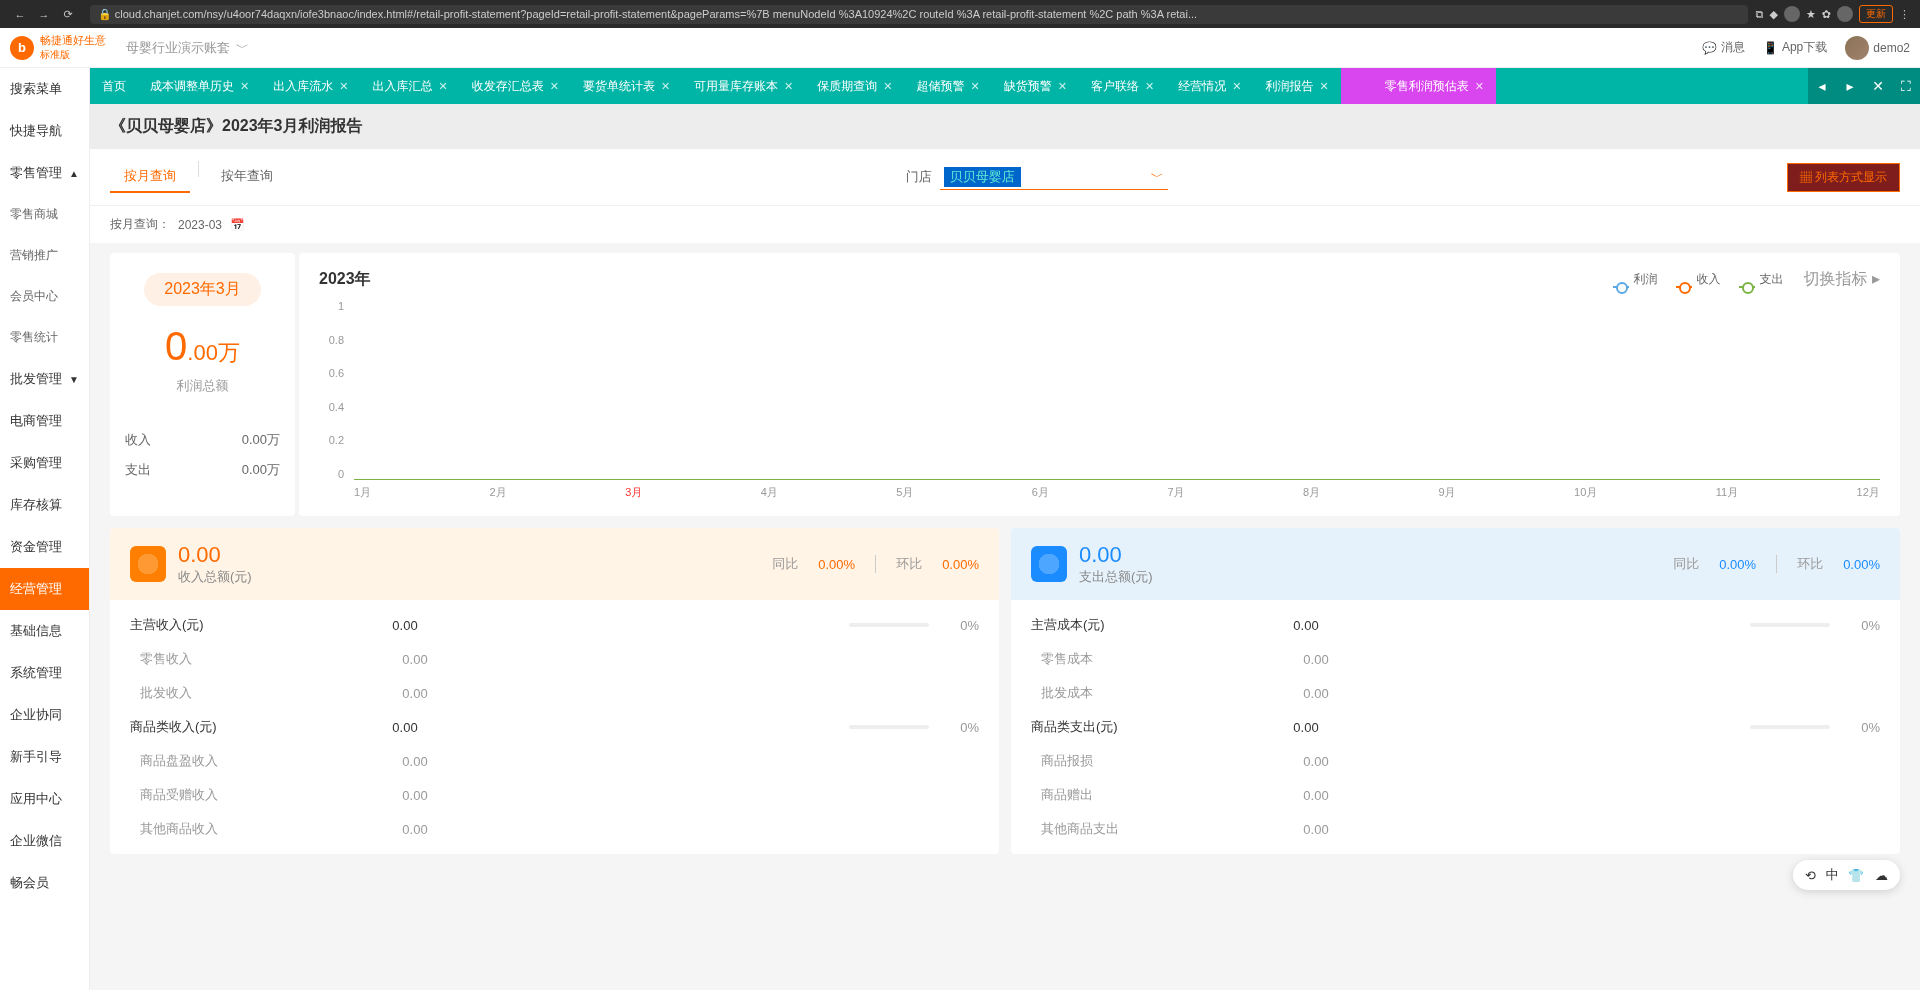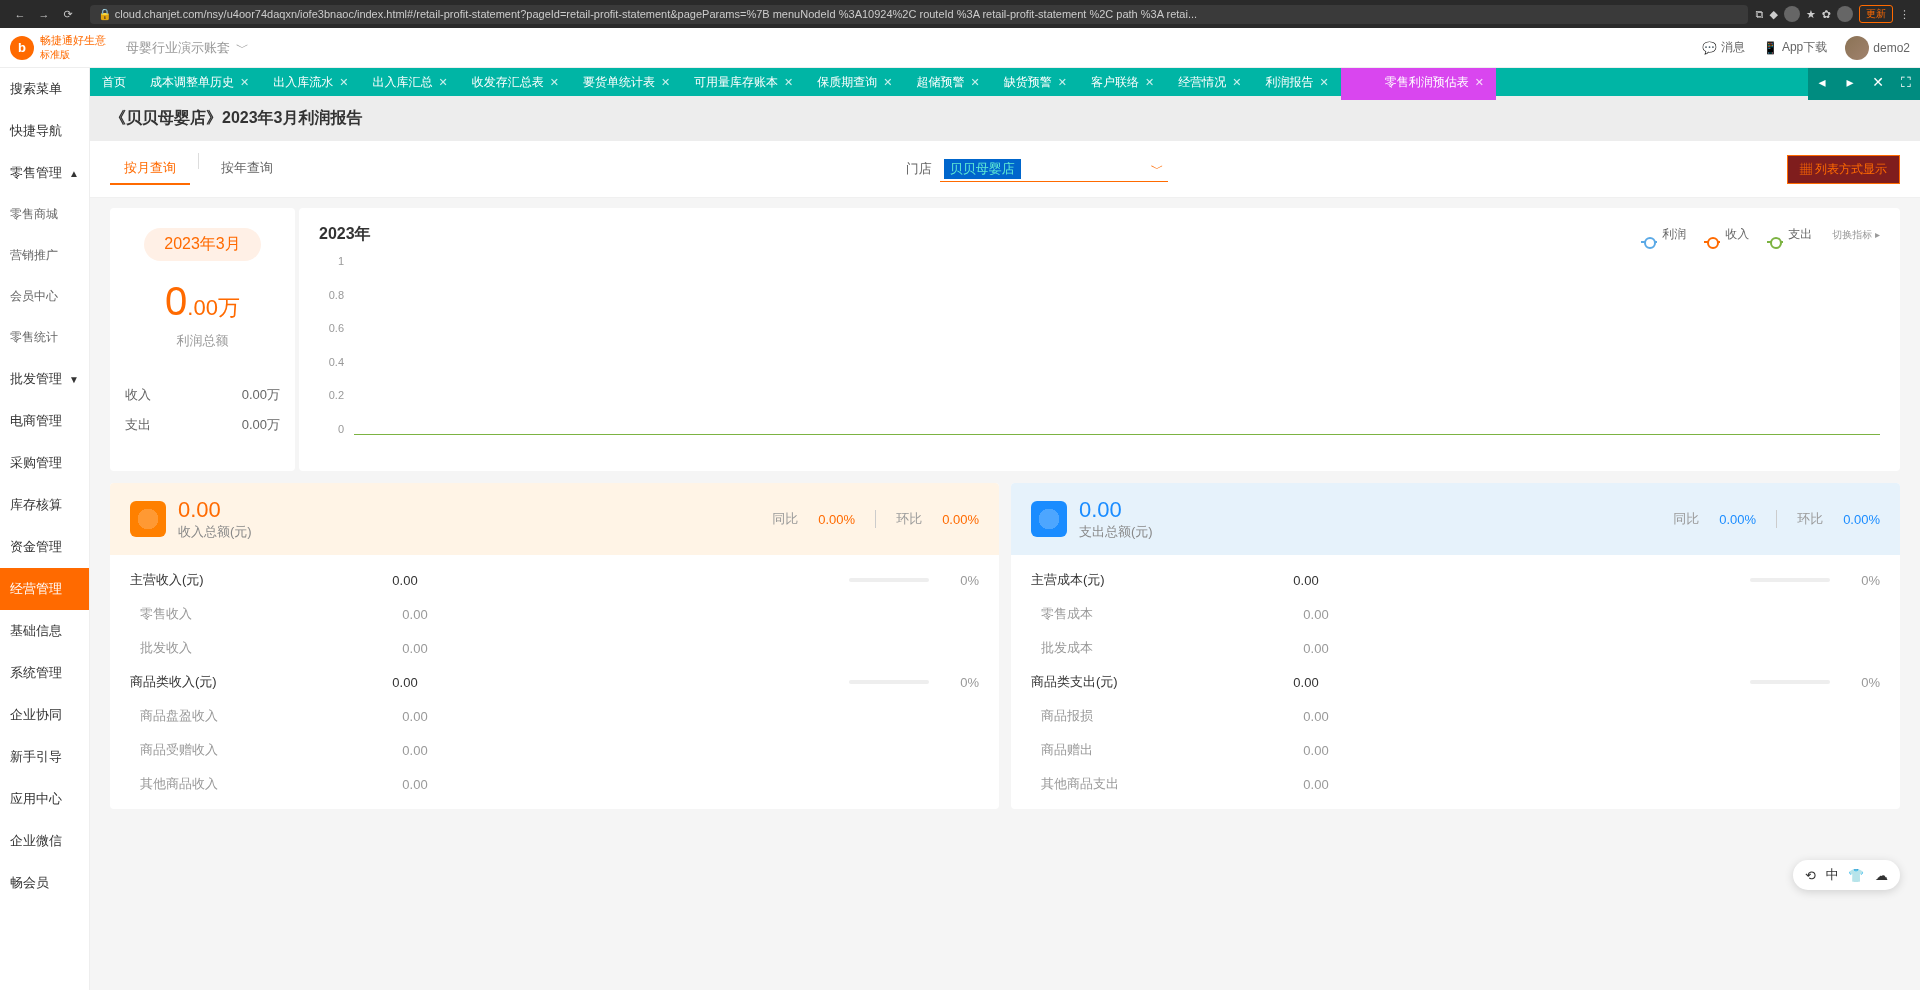--- a/index.html
+++ b/index.html
@@ -19,21 +19,21 @@
 .top-right{display:flex;align-items:center;gap:18px;font-size:12px;color:#666;}
 .top-right .item{display:flex;align-items:center;gap:4px;cursor:pointer;}
 .avatar{width:24px;height:24px;border-radius:50%;background:linear-gradient(135deg,#8b7355,#a0826d);}
 .main-layout{display:flex;height:calc(100vh - 68px);}
 .sidebar{width:90px;background:#fff;border-right:1px solid #eee;overflow-y:auto;}
 .sidebar-item{padding:12px 10px;font-size:13px;color:#333;cursor:pointer;display:flex;align-items:center;justify-content:space-between;}
 .sidebar-item.active{background:#ff6a00;color:#fff;}
 .sidebar-item.sub{color:#666;font-size:12px;}
 .sidebar-item .arrow{font-size:10px;}
 .content{flex:1;display:flex;flex-direction:column;overflow:hidden;}
-.tabs-bar{background:#00b5a5;display:flex;align-items:center;height:28px;position:relative;}
+.tabs-bar{background:#00b5a5;display:flex;align-items:flex-start;height:36px;position:relative;}
 .tab{padding:0 12px;height:36px;display:flex;align-items:center;color:#fff;font-size:12px;cursor:pointer;white-space:nowrap;gap:6px;}
 .tab.active{background:#d946ef;padding-left:44px;}
 .tab .close{font-size:11px;opacity:0.8;}
 .tabs-right{position:absolute;right:0;display:flex;background:#008c80;}
 .tabs-right .btn{width:28px;height:36px;display:flex;align-items:center;justify-content:center;color:#fff;cursor:pointer;font-size:14px;}
 .page-header{background:#ededed;padding:12px 20px;font-size:16px;font-weight:bold;color:#333;}
 .filter-bar{background:#fff;padding:12px 20px;display:flex;align-items:center;border-bottom:1px solid #f0f0f0;}
 .filter-tabs{display:flex;gap:4px;}
 .filter-tab{padding:6px 14px;font-size:13px;cursor:pointer;color:#666;}
 .filter-tab.active{color:#ff6a00;border-bottom:2px solid #ff6a00;}
@@ -60,21 +60,21 @@
 .chart-legend{margin-left:auto;display:flex;gap:18px;font-size:12px;color:#666;align-items:center;}
 .legend-item{display:flex;align-items:flex-end;gap:5px;}
 .legend-dot{width:16px;height:2px;position:relative;}
 .legend-dot::before{content:'';position:absolute;width:8px;height:8px;border:2px solid;border-radius:50%;background:#fff;left:3px;top:-4px;}
 .legend-dot.profit{background:#5aa9e6;}
 .legend-dot.profit::before{border-color:#5aa9e6;}
 .legend-dot.income{background:#ff6a00;}
 .legend-dot.income::before{border-color:#ff6a00;}
 .legend-dot.expense{background:#7cb342;}
 .legend-dot.expense::before{border-color:#7cb342;}
-.switch-link{color:#999;font-size:10px;cursor:pointer;margin-left:20px;}
+.switch-link{color:#999;font-size:16px;cursor:pointer;margin-left:20px;}
 .chart-area{height:200px;position:relative;padding-left:30px;}
 .y-axis{position:absolute;left:0;top:0;height:180px;display:flex;flex-direction:column;justify-content:space-between;font-size:11px;color:#999;text-align:right;width:25px;}
 .chart-plot{height:180px;border-bottom:1px solid #7cb342;position:relative;margin-left:5px;}
 .x-axis{display:flex;justify-content:space-between;font-size:11px;color:#999;margin-top:5px;margin-left:5px;}
 .x-axis .active-month{color:#ff3333;}
 .bottom-cards{display:flex;gap:12px;}
 .detail-card{flex:1;background:#fff;border-radius:4px;overflow:hidden;}
 .detail-header{padding:14px 20px;display:flex;align-items:center;}
 .detail-header.income{background:#fff4e6;}
 .detail-header.expense{background:#e6f2fb;}
@@ -290,20 +290,25 @@
       </div>
       <div class="store-select">
         <span class="label">门店</span>
         <div class="wrap">
             <span class="value">贝贝母婴店</span>
             <span class="chev">﹀</span>
           </div>
       </div>
       <div class="list-btn">▦ <span>列表方式显示</span></div>
     </div>
+    <div class="date-bar">
+      <span>按月查询：</span>
+      <span>2023-03</span>
+      <span class="cal-icon">📅</span>
+    </div>
     <div class="content-scroll">
       <div class="top-cards">
         <div class="summary-card">
           <div class="summary-badge">2023年3月</div>
           <div class="summary-amount"><span>0</span><span class="dec">.00</span><span class="dec">万</span></div>
           <div class="summary-label">利润总额</div>
           <div class="summary-row">
               <span>收入</span>
               <span>0.00万</span>
             </div>
@@ -334,20 +339,34 @@
           <div class="chart-area">
             <div class="y-axis" id="yaxis">
                 <div>1</div>
                 <div>0.8</div>
                 <div>0.6</div>
                 <div>0.4</div>
                 <div>0.2</div>
                 <div>0</div>
               </div>
             <div class="chart-plot"></div>
+            <div class="x-axis" id="xaxis">
+                <div>1月</div>
+                <div>2月</div>
+                <div class="active-month">3月</div>
+                <div>4月</div>
+                <div>5月</div>
+                <div>6月</div>
+                <div>7月</div>
+                <div>8月</div>
+                <div>9月</div>
+                <div>10月</div>
+                <div>11月</div>
+                <div>12月</div>
+              </div>
           </div>
         </div>
       </div>
       <div class="bottom-cards">
         <div class="detail-card">
           <div class="detail-header income">
             <div class="detail-icon income"></div>
             <div>
               <div class="detail-amt income">0.00</div>
               <div class="detail-sub">收入总额(元)</div>

